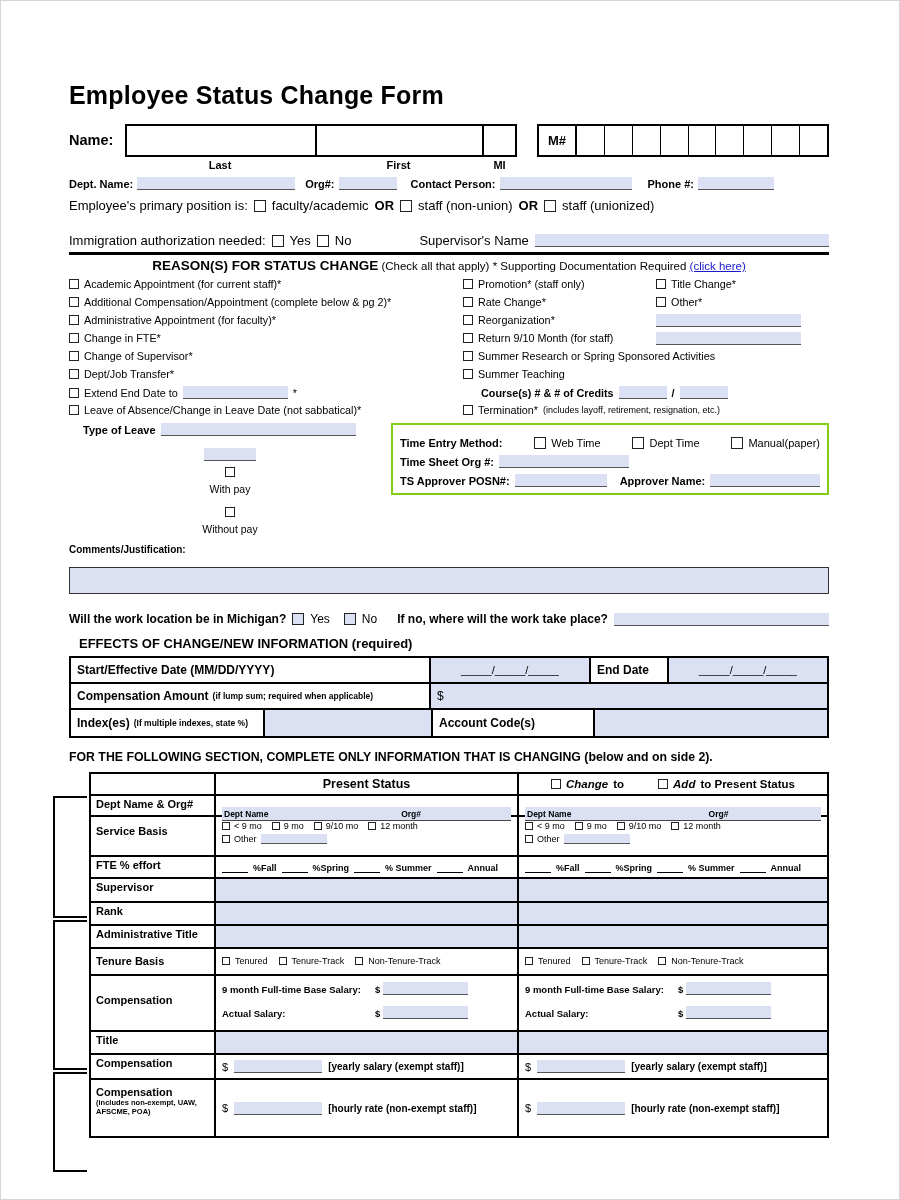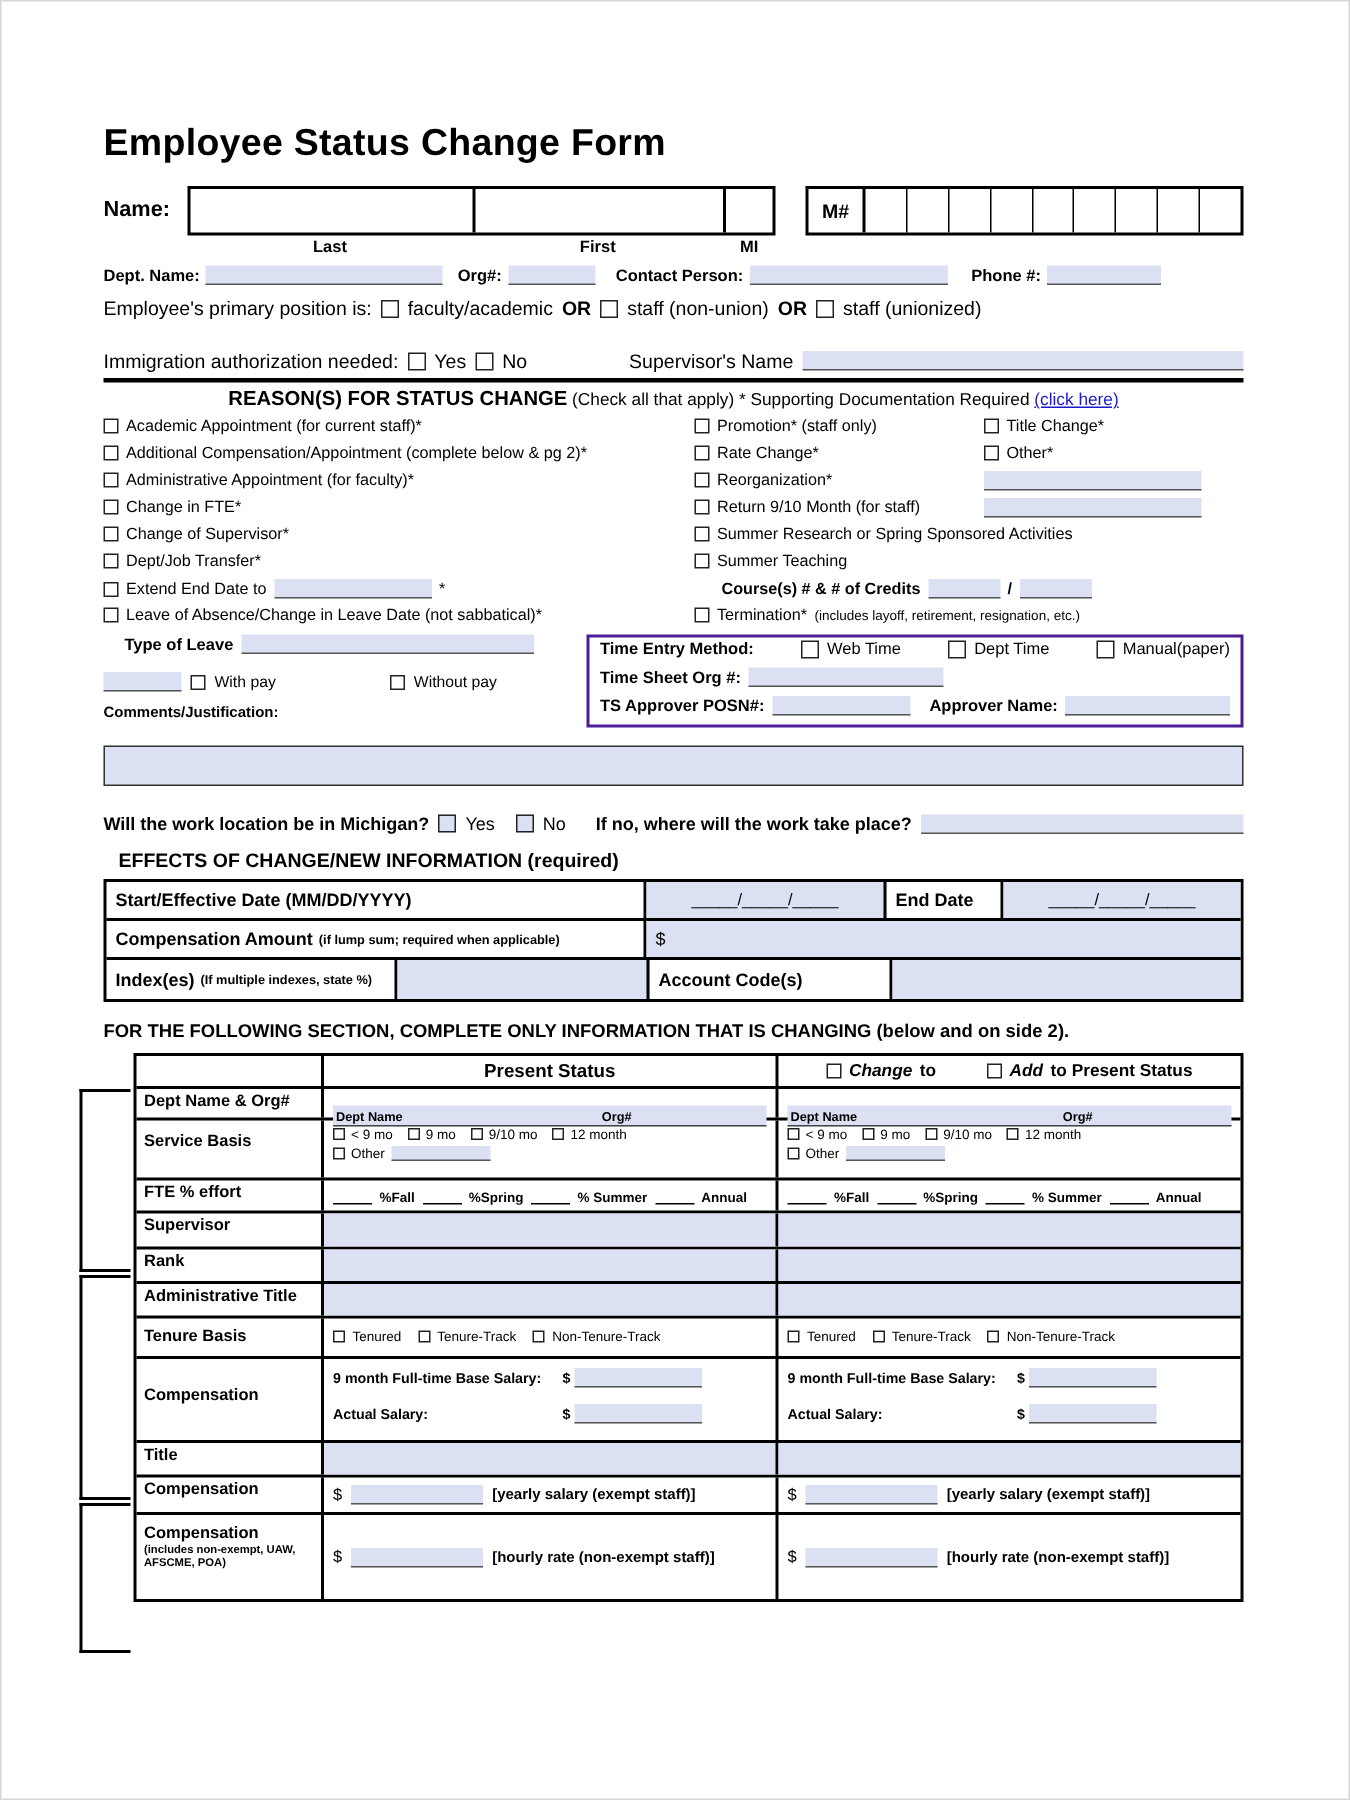--- a/index.html
+++ b/index.html
@@ -45,23 +45,23 @@
   .rs-left{width:394px;}
   .rs-right{flex:1;}
   .rs-item{display:flex;align-items:center;gap:5px;font-size:10.8px;white-space:nowrap;}
   .rs-row{display:flex;align-items:flex-start;margin-bottom:5px;min-height:13px;}
   .rr-main{width:193px;}
   .note-sm{font-size:9px;}
   
   .rowb{display:flex;margin-top:1px;}
   .rowb-left{width:322px;}
   .tol-line{display:flex;align-items:flex-end;gap:5px;font-size:11px;margin-left:14px;font-weight:bold;}
-  .pay-line{display:flex;align-items:center;gap:6px;font-size:10.5px;margin-top:12px;}
+  .pay-line{display:flex;align-items:center;gap:6px;font-size:10.5px;margin-top:12px;flex-direction:column;}
   .comments-label{font-size:10px;font-weight:bold;margin-top:9px;}
-  .time-box{flex:1;border:2px solid #4c1d95;padding:2px 7px 6px;font-size:11px;align-self:flex-start;}
+  .time-box{flex:1;border:2px solid #84cc16;padding:12px 7px 6px;font-size:11px;align-self:flex-start;}
   .tb-row{display:flex;align-items:center;gap:5px;}
   .tb-row + .tb-row{margin-top:6px;}
   .tb-opt{display:flex;align-items:center;gap:5px;}
   .comments-box{margin-top:12px;height:27px;background:#dbe1f3;border:1px solid #333;}
   
   .mich-row{display:flex;align-items:center;gap:6px;margin-top:18px;font-size:12px;font-weight:bold;}
   .mich-row .nrm{font-weight:normal;font-size:12px;}
   
   .eff-head{margin-top:10px;margin-left:10px;font-size:13px;font-weight:bold;}
   .etable{margin-top:5px;border:2px solid #000;}

